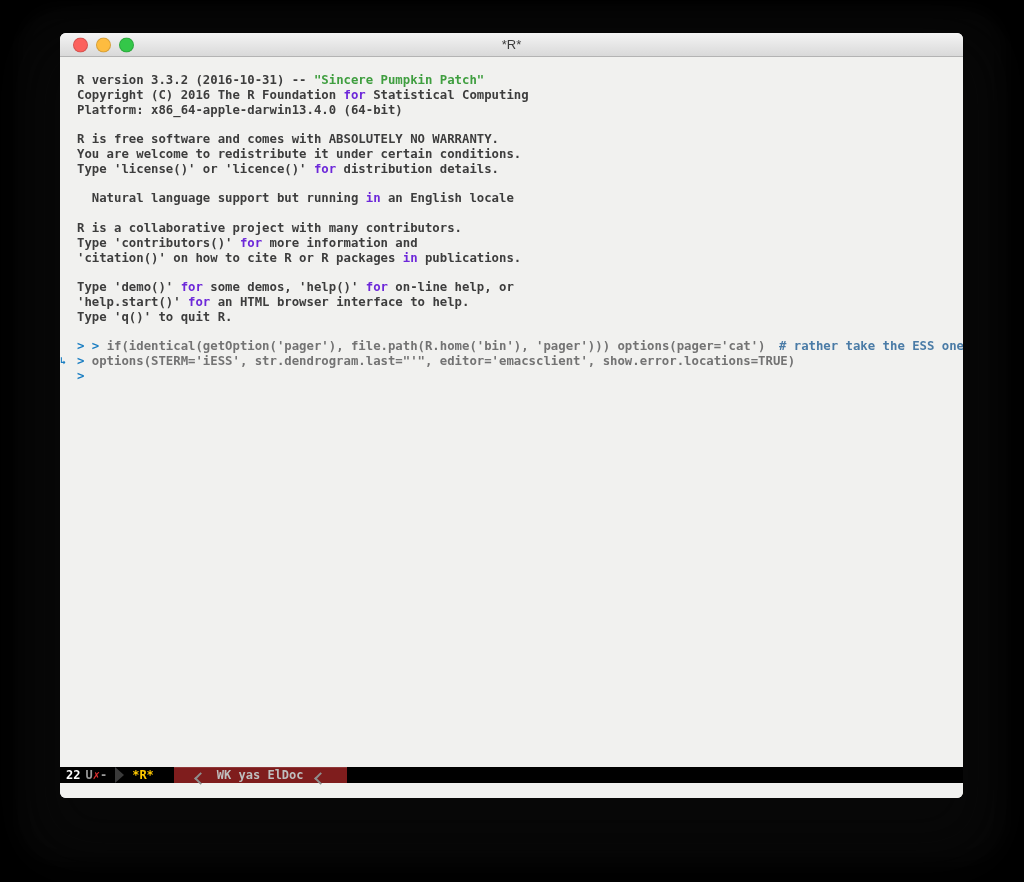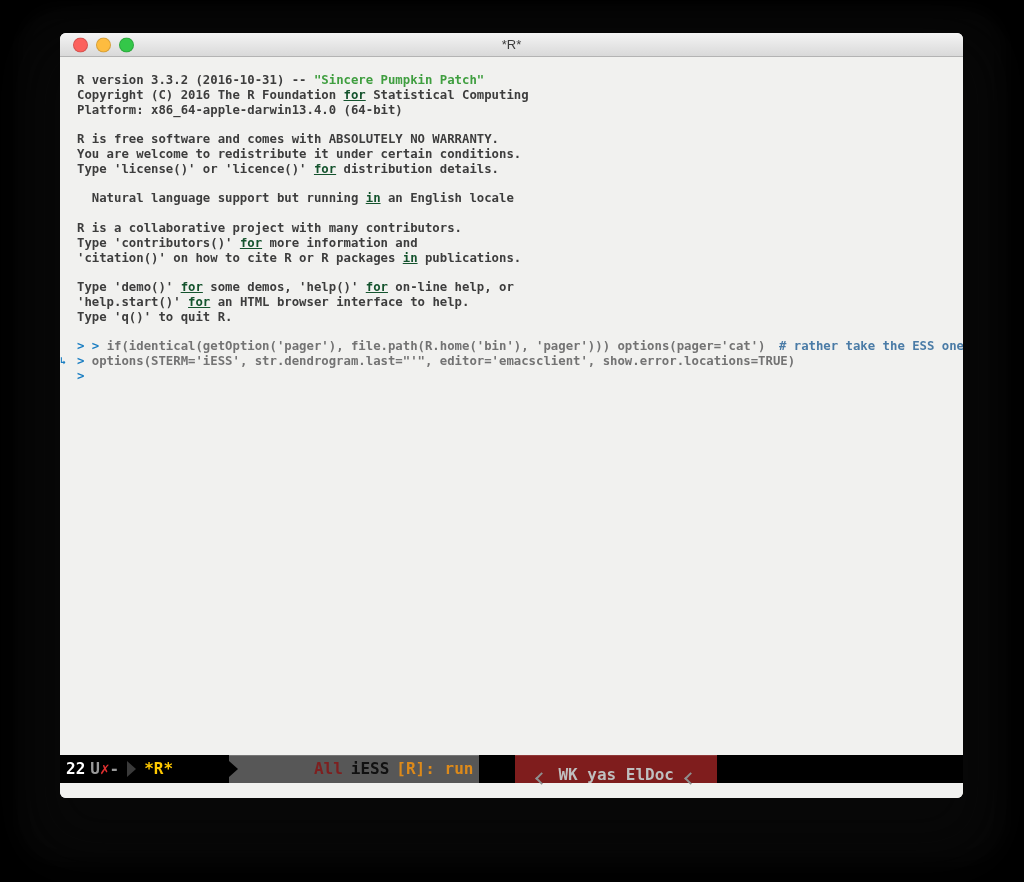--- a/index.html
+++ b/index.html
@@ -31,34 +31,33 @@
   .title{font:13px "Liberation Sans",sans-serif;color:#3c3c3c;}
   
   .buffer{
     flex:1 1 auto;overflow:hidden;background:#f1f1ef;
     padding:16px 2px 0 8px;
     font-family:"DejaVu Sans Mono",monospace;font-size:12.3px;font-weight:bold;
     line-height:14.8px;color:#3d3d3d;white-space:pre;
   }
   .line{height:14.8px;position:relative;padding-left:9px;}
   .seg-string{color:#3f9e3f;}
-  .seg-keyword{color:#14532d;text-decoration:underline;}
+  .seg-keyword{color:#6d28d9;}
   .seg-prompt{color:#1b7ec2;}
   .seg-comment{color:#4a7ba6;font-weight:bold;margin-left:6px;}
   .seg-input{color:#737373;}
   .fringe-arrow{
     position:absolute;left:-8px;top:0px;font-size:10px;line-height:14.8px;
     color:#1b7ec2;font-weight:bold;
   }
   
   .modeline{
-    height:28px;flex:0 0 auto;display:flex;align-items:stretch;background:#000;
-    font-family:"DejaVu Sans Mono",monospace;font-size:16px;font-weight:bold;line-height:16px;
+    height:16px;flex:0 0 auto;display:flex;align-items:stretch;background:#000;
+    font-family:"DejaVu Sans Mono",monospace;font-size:12px;font-weight:bold;line-height:16px;
     white-space:pre;
-    gap:36px;
   }
   .ml-black-left{display:flex;align-items:center;background:#000;padding-left:6px;padding-right:20px;}
   .ml-linenum{color:#fff;}
   .ml-flag-dim{color:#9a9a9a;margin-left:5px;}
   .ml-flag-mod{color:#e03030;}
   .ml-flag-dash{color:#9a9a9a;}
   .arrow-right{
     width:0;height:0;border-top:8px solid transparent;border-bottom:8px solid transparent;
     border-left:9px solid #3a3a3a;margin:0 8px;flex:0 0 auto;
   }
@@ -107,26 +106,20 @@
 
   <div class="modeline">
     <div class="ml-black-left">
       <span class="ml-linenum">22</span>
       <span class="ml-flag-dim">U</span>
       <span class="ml-flag-mod">✗</span>
       <span class="ml-flag-dash">-</span>
       <span class="arrow-right"></span>
       <span class="ml-bufname">*R*</span>
     </div>
-    <div class="ml-gray">
-      <span class="edge-arrow"></span>
-      <span class="ml-position">All</span>
-      <span class="ml-mode">iESS</span>
-      <span class="ml-process">[R]: run</span>
-    </div>
     <div class="ml-dark">
       <span class="chev"></span>
       <span class="ml-minor">WK yas ElDoc</span>
       <span class="chev"></span>
     </div>
     <div class="ml-black-right"></div>
   </div>
 
   <div class="minibuffer"></div>
 

